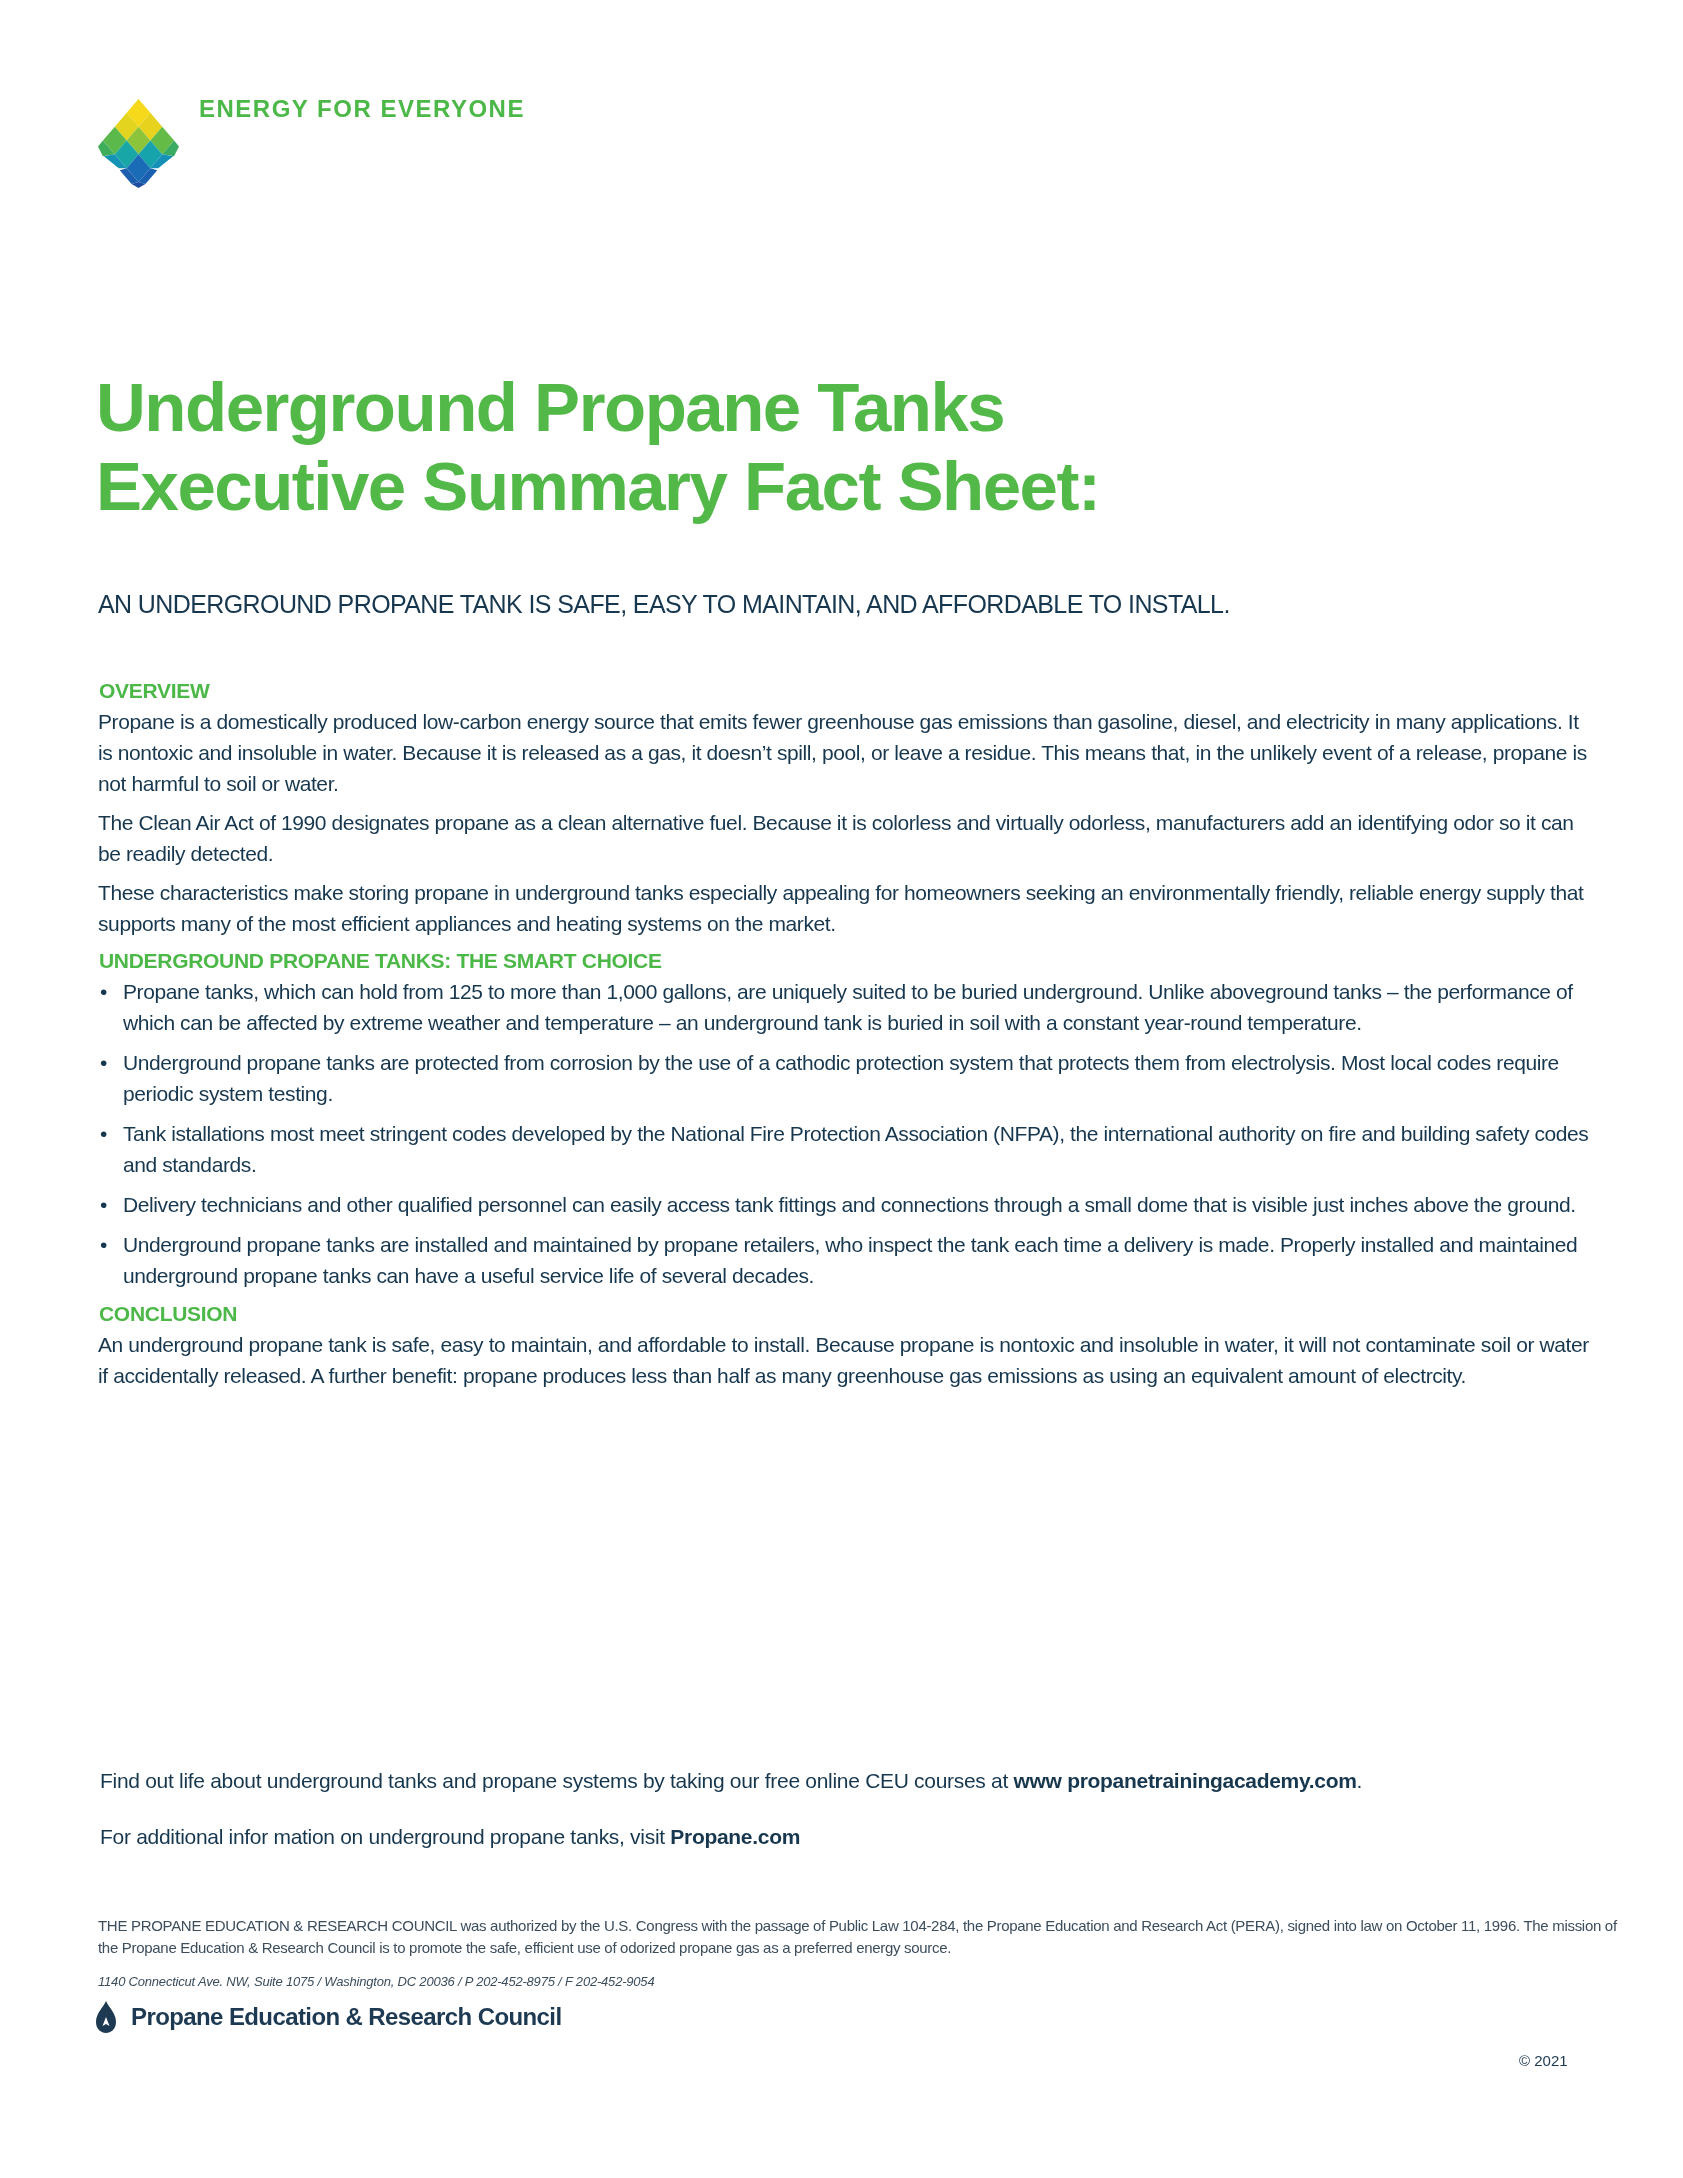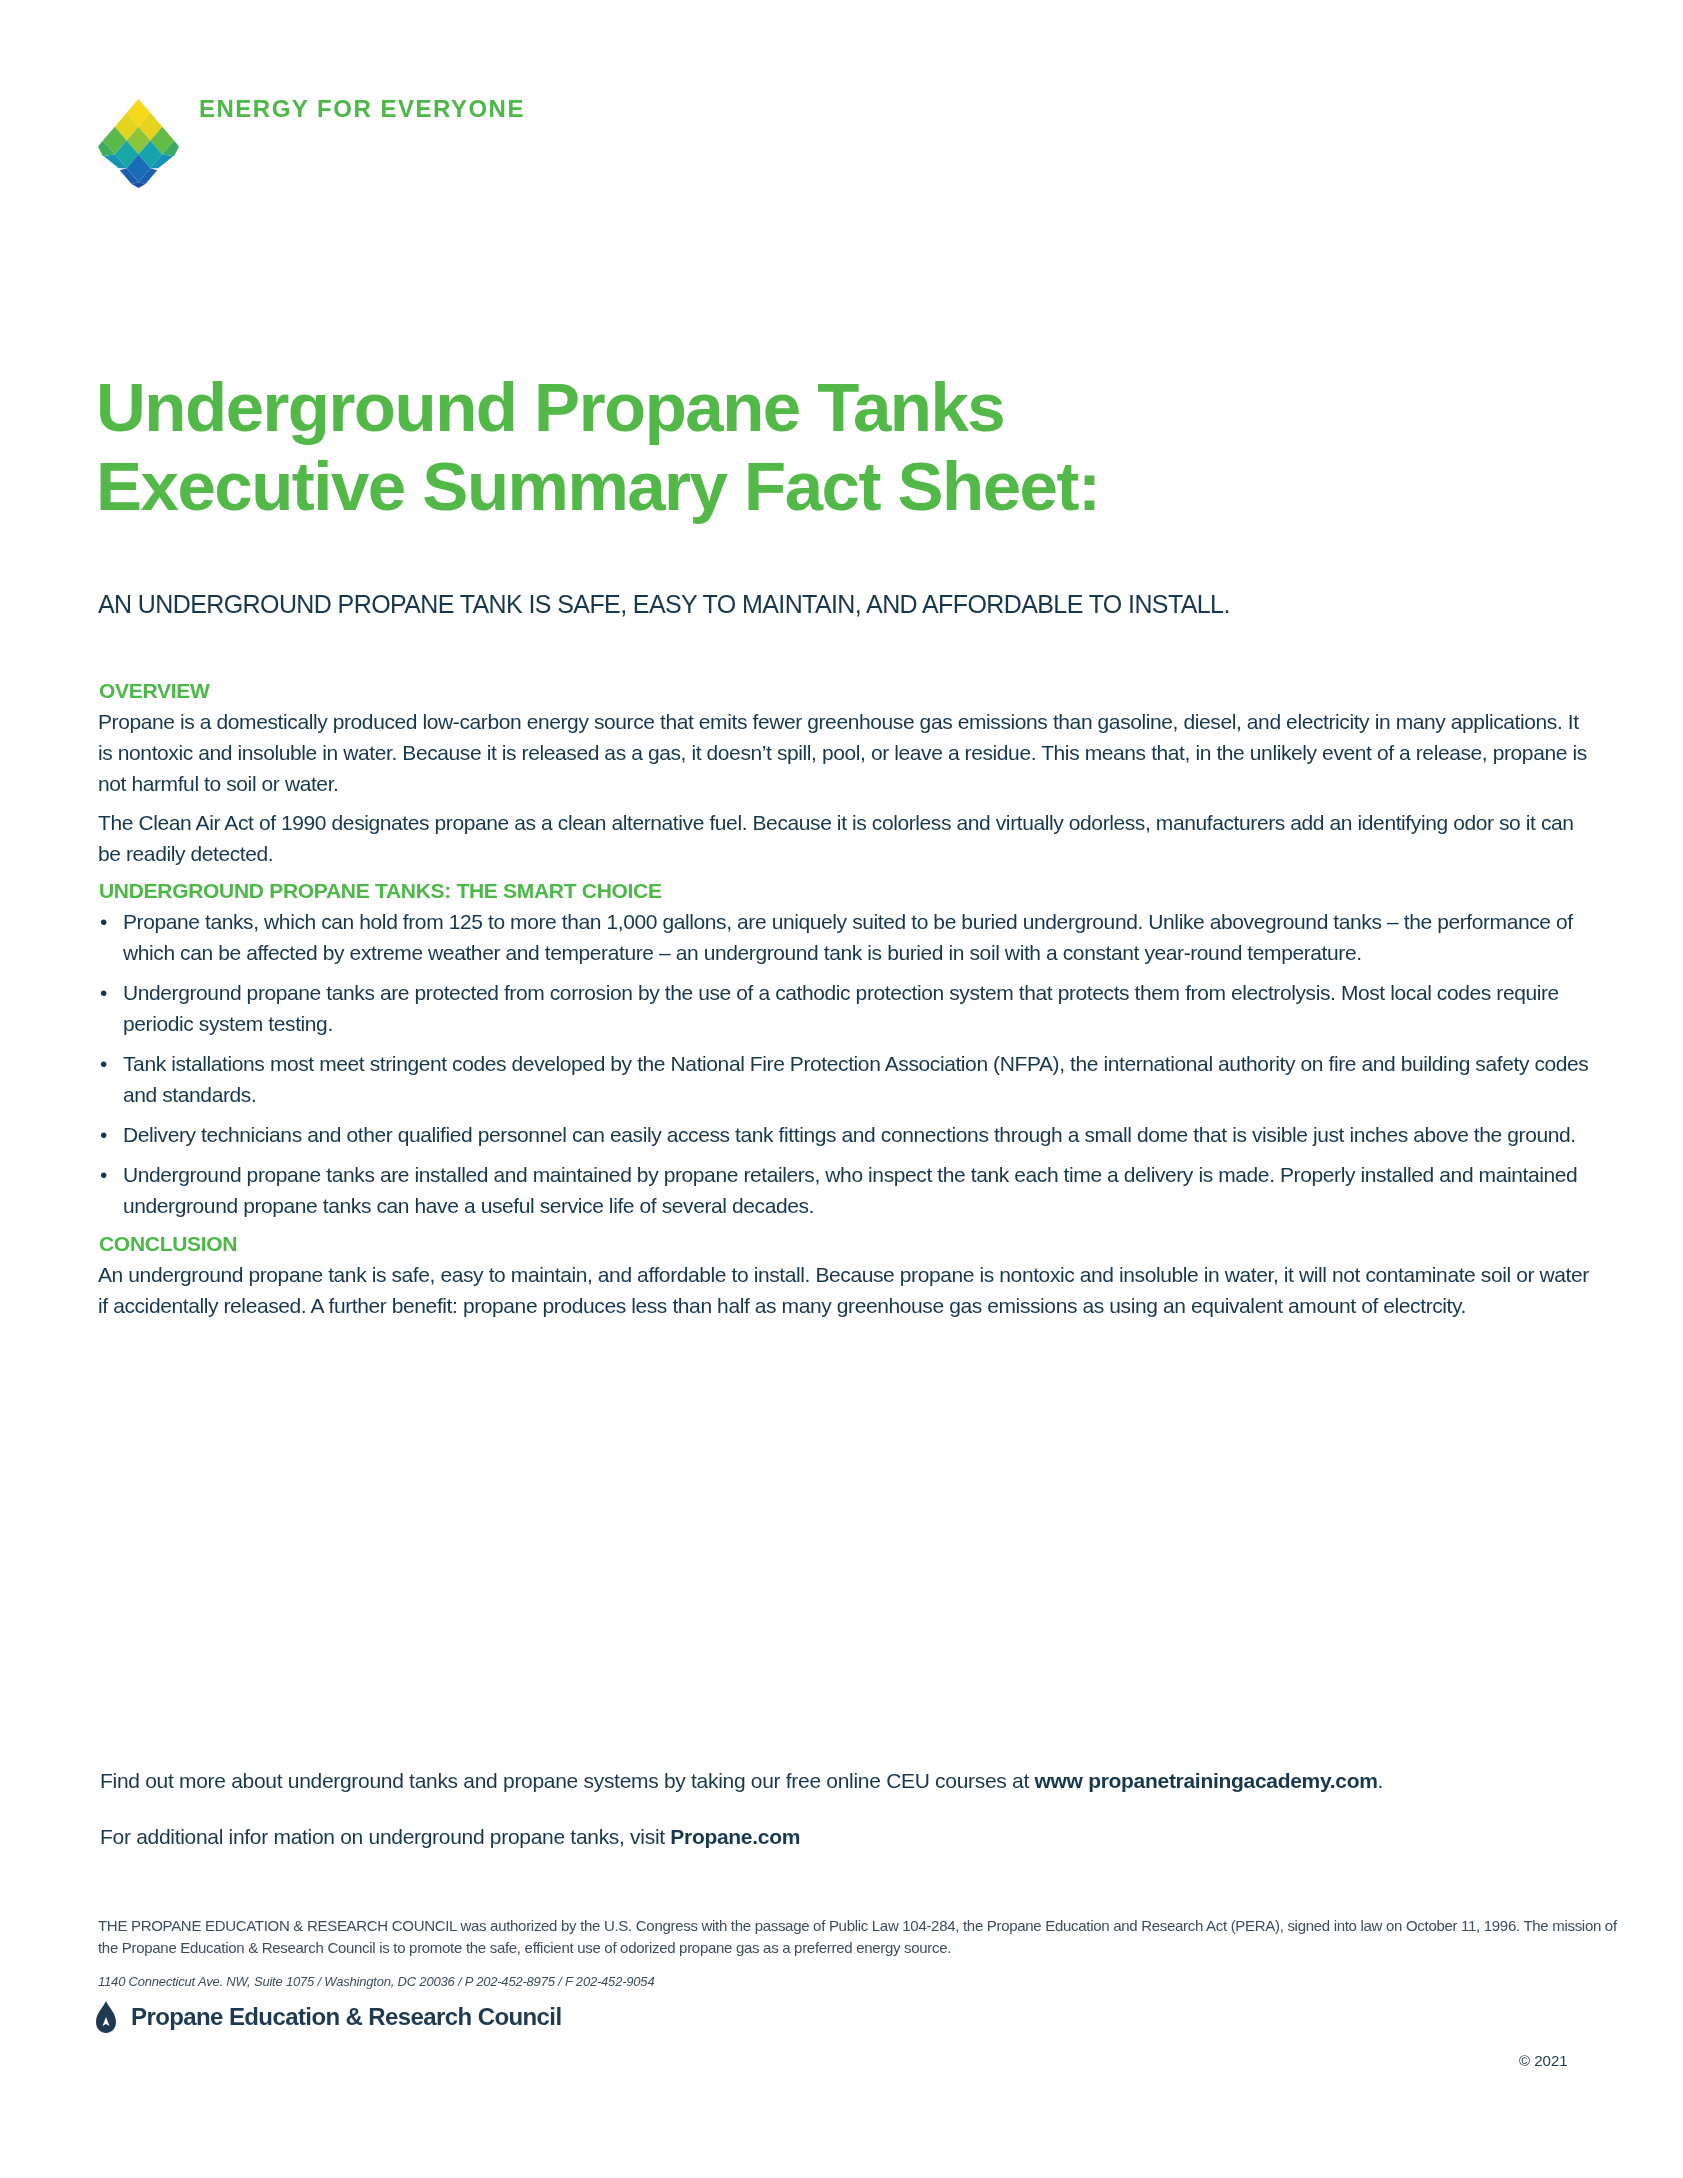--- a/index.html
+++ b/index.html
@@ -75,41 +75,42 @@
   <span>Executive Summary Fact Sheet:</span>
 </h1>
 
 <h2 class="abs subtitle">AN UNDERGROUND PROPANE TANK IS SAFE, EASY TO MAINTAIN, AND AFFORDABLE TO INSTALL.</h2>
 
 <div class="abs content">
   <section>
     <h3 class="section-heading">OVERVIEW</h3>
     <p class="para">Propane is a domestically produced low-carbon energy source that emits fewer greenhouse gas emissions than gasoline, diesel, and electricity in many applications. It is nontoxic and insoluble in water. Because it is released as a gas, it doesn’t spill, pool, or leave a residue. This means that, in the unlikely event of a release, propane is not harmful to soil or water.</p>
     <p class="para">The Clean Air Act of 1990 designates propane as a clean alternative fuel. Because it is colorless and virtually odorless, manufacturers add an identifying odor so it can be readily detected.</p>
+    <p class="para">These characteristics make storing propane in underground tanks especially appealing for homeowners seeking an environmentally friendly, reliable energy supply that supports many of the most efficient appliances and heating systems on the market.</p>
   </section>
 
   <section>
     <h3 class="section-heading">UNDERGROUND PROPANE TANKS: THE SMART CHOICE</h3>
     <ul class="bullets">
       <li><span class="dot">•</span><span>Propane tanks, which can hold from 125 to more than 1,000 gallons, are uniquely suited to be buried underground. Unlike aboveground tanks – the performance of which can be affected by extreme weather and temperature – an underground tank is buried in soil with a constant year-round temperature.</span></li>
       <li><span class="dot">•</span><span>Underground propane tanks are protected from corrosion by the use of a cathodic protection system that protects them from electrolysis. Most local codes require periodic system testing.</span></li>
       <li><span class="dot">•</span><span>Tank istallations most meet stringent codes developed by the National Fire Protection Association (NFPA), the international authority on fire and building safety codes and standards.</span></li>
       <li><span class="dot">•</span><span>Delivery technicians and other qualified personnel can easily access tank fittings and connections through a small dome that is visible just inches above the ground.</span></li>
       <li><span class="dot">•</span><span>Underground propane tanks are installed and maintained by propane retailers, who inspect the tank each time a delivery is made. Properly installed and maintained underground propane tanks can have a useful service life of several decades.</span></li>
     </ul>
   </section>
 
   <section>
     <h3 class="section-heading">CONCLUSION</h3>
     <p class="para">An underground propane tank is safe, easy to maintain, and affordable to install. Because propane is nontoxic and insoluble in water, it will not contaminate soil or water if accidentally released. A further benefit: propane produces less than half as many greenhouse gas emissions as using an equivalent amount of electrcity.</p>
   </section>
 </div>
 
 <div class="abs more">
-  <div class="more-line"><span>Find out more about underground tanks and propane systems by taking our free online CEU courses at </span><b>www propanetrainingacademy.com</b><span>.</span></div>
+  <div class="more-line"><span>Find out life about underground tanks and propane systems by taking our free online CEU courses at </span><b>www propanetrainingacademy.com</b><span>.</span></div>
   <div class="more-line"><span>For additional infor mation on underground propane tanks, visit </span><b>Propane.com</b></div>
 </div>
 
 <div class="abs legal">THE PROPANE EDUCATION &amp; RESEARCH COUNCIL was authorized by the U.S. Congress with the passage of Public Law 104-284, the Propane Education and Research Act (PERA), signed into law on October 11, 1996. The mission of the Propane Education &amp; Research Council is to promote the safe, efficient use of odorized propane gas as a preferred energy source.</div>
 <div class="abs address">1140 Connecticut Ave. NW, Suite 1075  /  Washington, DC 20036  /  P 202-452-8975  /  F 202-452-9054</div>
 
 <div class="abs council">
   <svg class="council-icon" viewBox="0 0 22 34">
     <path d="M11 1 C 14 8, 21 13, 21 22 C 21 29, 16 33, 11 33 C 6 33, 1 29, 1 22 C 1 13, 8 8, 11 1 Z" fill="#1d3a52"></path>
     <path d="M11 17 L 14.5 26 L 11 24 L 7.5 26 Z" fill="#ffffff"></path>

